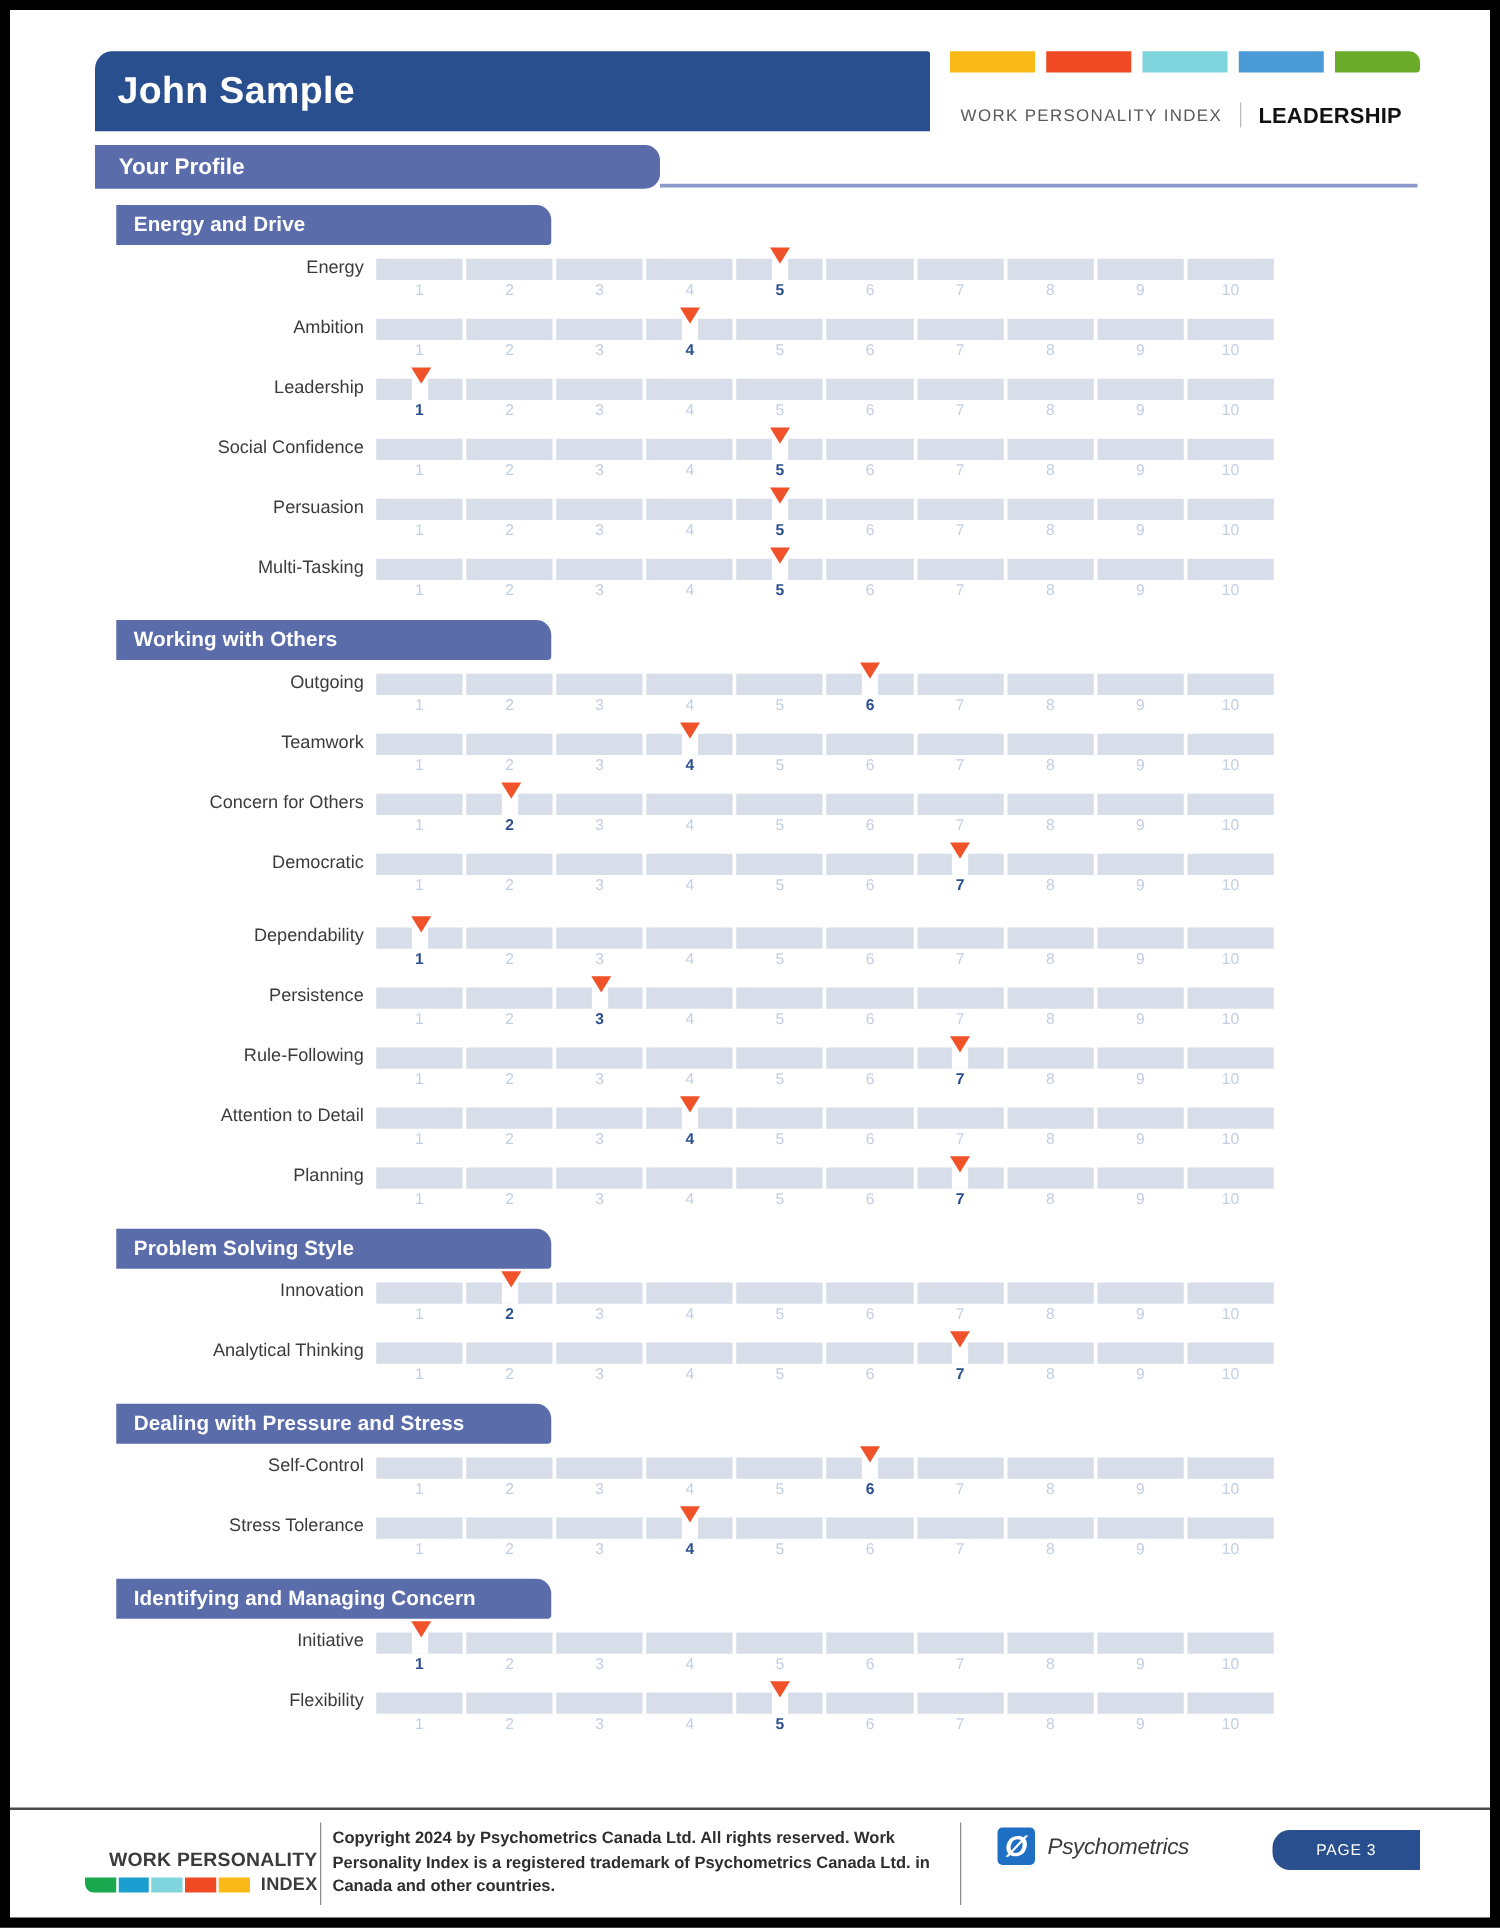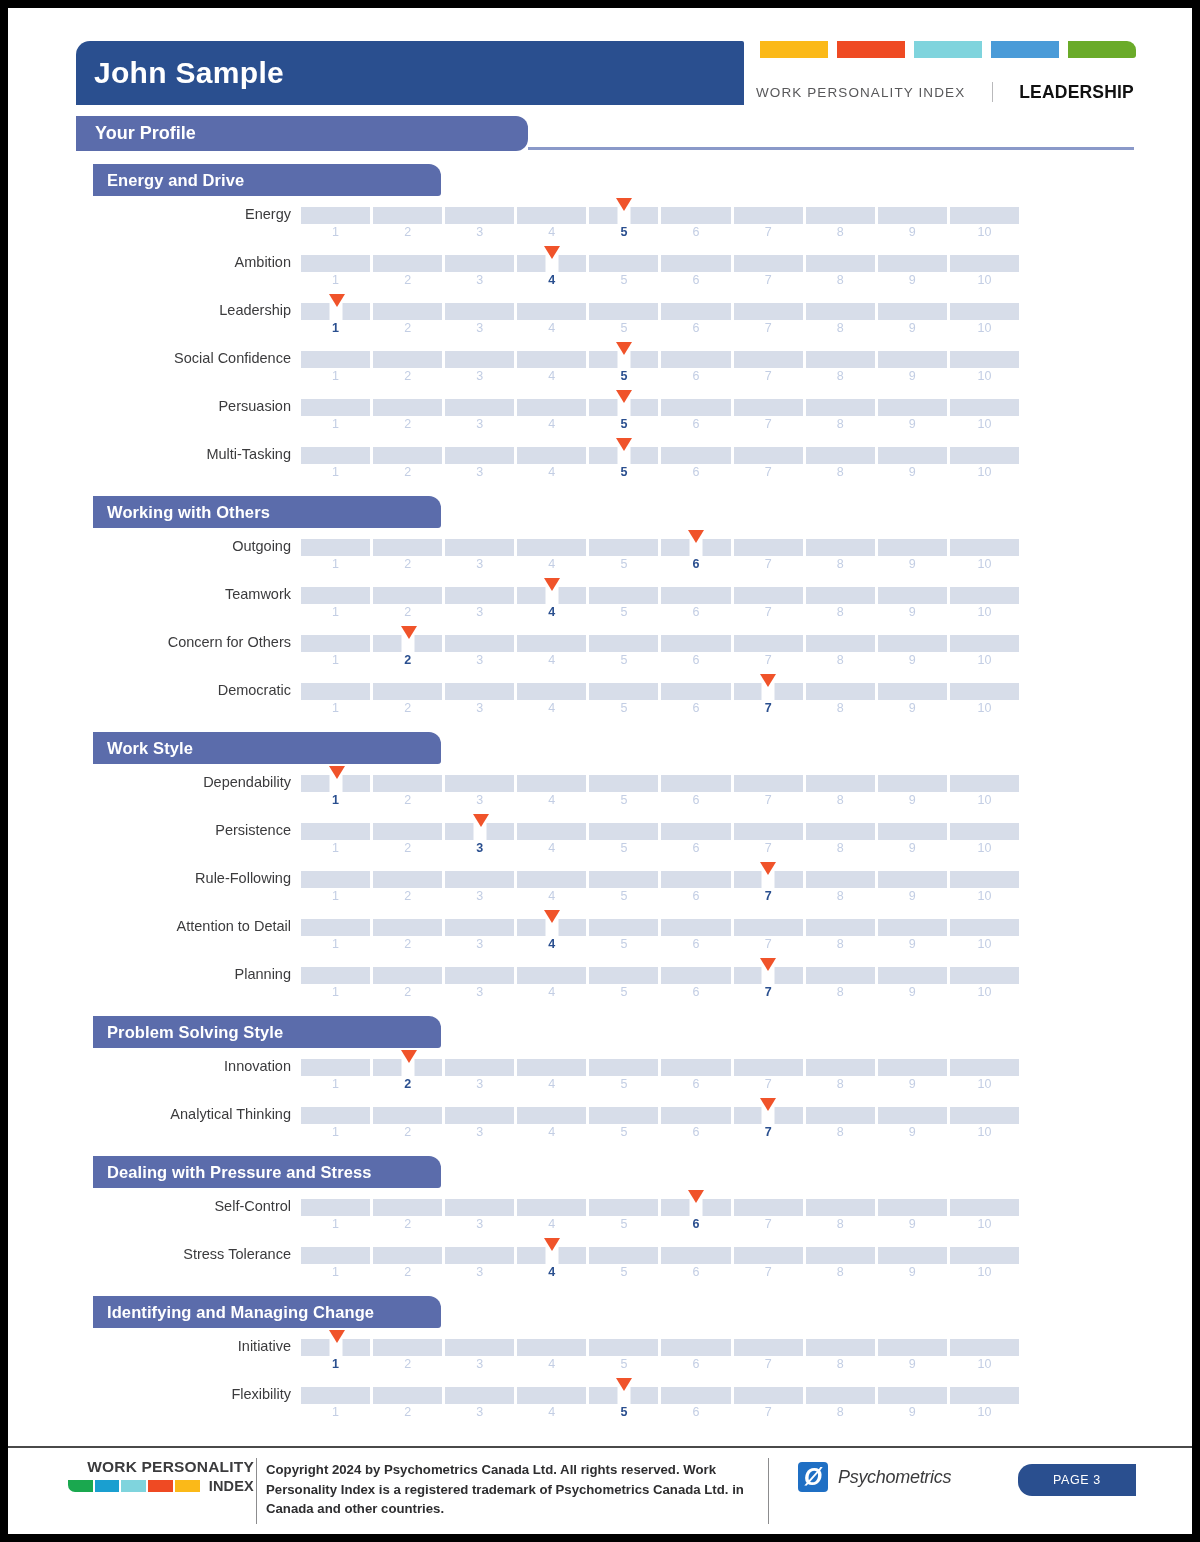--- a/index.html
+++ b/index.html
@@ -37,21 +37,21 @@
     display: flex; gap: 9px;
   }
   .swatches .sw { width: 68px; height: 17px; }
   .swatches .sw.last {
     border-top-right-radius: 9px;
     border-bottom-right-radius: 3px;
   }
   .brandline {
     position: absolute; left: 748px; top: 72px;
     width: 378px; height: 24px;
-    display: flex; align-items: center; justify-content: space-between;
+    display: flex; align-items: center; justify-content: center;
   }
   .brandline .wpi {
     color: #58585a; font-size: 13.5px; letter-spacing: 1.1px;
   }
   .brandline .divider {
     width: 1px; height: 20px; background: #b9b9bb; margin: 0 14px;
   }
   .brandline .leadership {
     color: #111; font-size: 17.5px; font-weight: bold; letter-spacing: .2px;
   }
@@ -165,21 +165,21 @@
     left: 0; bottom: 0;
     width: 1184px; height: 88px;
     border-top: 2px solid #4a4a4a;
   }
   .footer-inner {
     position: relative;
     height: 100%;
     padding-top: 10px;
   }
   .wpi-logo {
-    position: absolute; left: 60px; top: 10px;
+    position: absolute; left: 60px; top: 32px;
     width: 186px;
   }
   .wpi-logo .l1 {
     font-size: 15.5px; font-weight: bold; color: #3b3b3d;
     letter-spacing: .2px; text-align: right;
   }
   .wpi-logo .l2 {
     display: flex; align-items: center; justify-content: flex-end;
     margin-top: 2px; gap: 2px;
   }
@@ -569,23 +569,20 @@
               <div class="num active">7</div>
               <div class="num">8</div>
               <div class="num">9</div>
               <div class="num">10</div>
             </div>
             <div class="marker" style="left: 65%;"></div>
           </div>
         </div>
       </div>
       <div class="section">
-        <div class="sec-head">
-          <span>Work Style</span>
-        </div>
         <div class="trait">
           <div class="trait-label">Dependability</div>
           <div class="scale">
             <div class="segs">
               <div class="seg hit"></div>
               <div class="seg"></div>
               <div class="seg"></div>
               <div class="seg"></div>
               <div class="seg"></div>
               <div class="seg"></div>
@@ -855,21 +852,21 @@
               <div class="num">8</div>
               <div class="num">9</div>
               <div class="num">10</div>
             </div>
             <div class="marker" style="left: 35%;"></div>
           </div>
         </div>
       </div>
       <div class="section">
         <div class="sec-head">
-          <span>Identifying and Managing Change</span>
+          <span>Identifying and Managing Concern</span>
         </div>
         <div class="trait">
           <div class="trait-label">Initiative</div>
           <div class="scale">
             <div class="segs">
               <div class="seg hit"></div>
               <div class="seg"></div>
               <div class="seg"></div>
               <div class="seg"></div>
               <div class="seg"></div>

